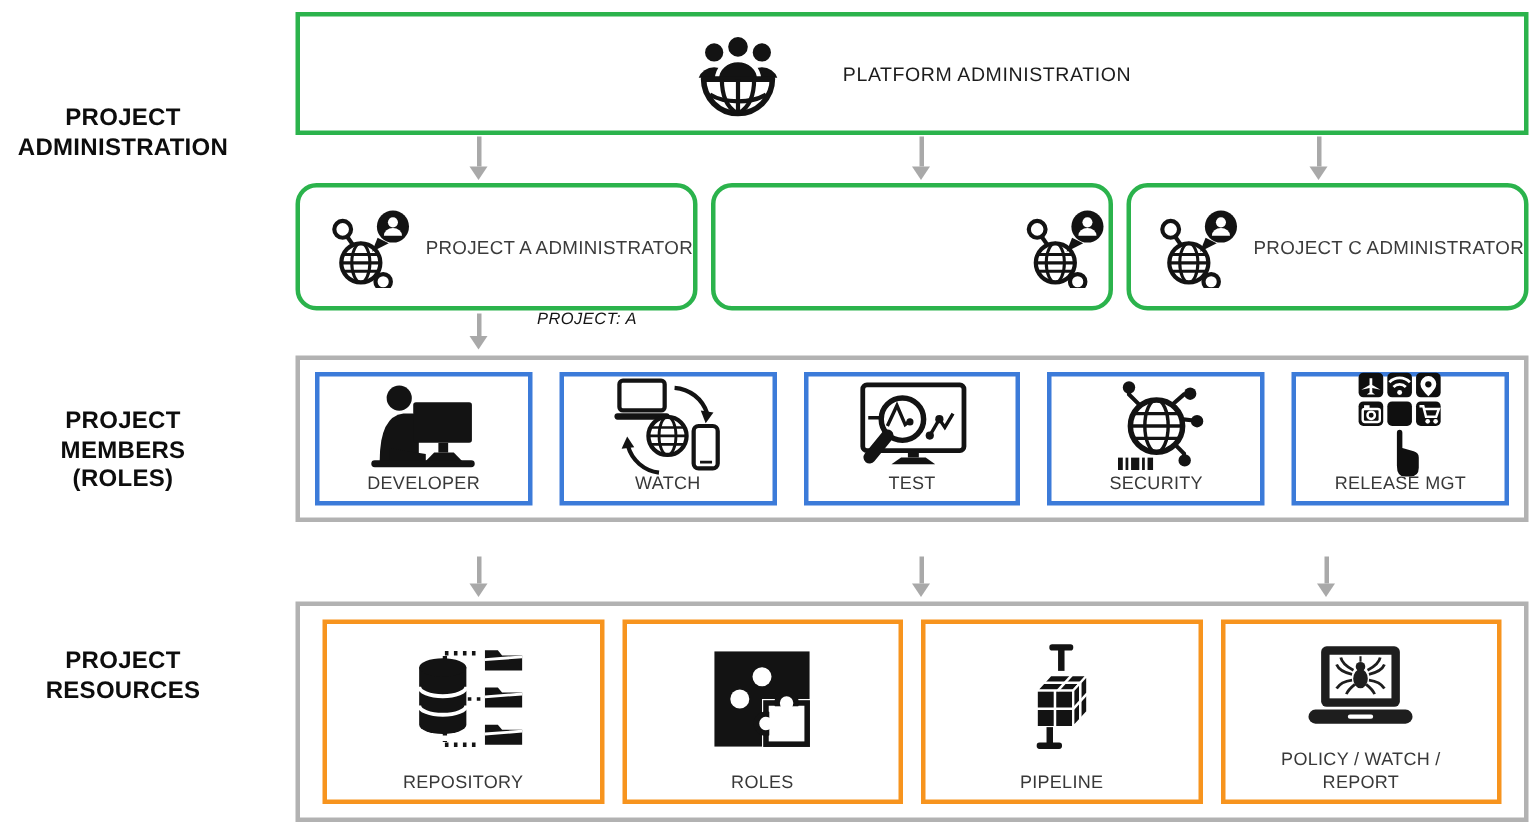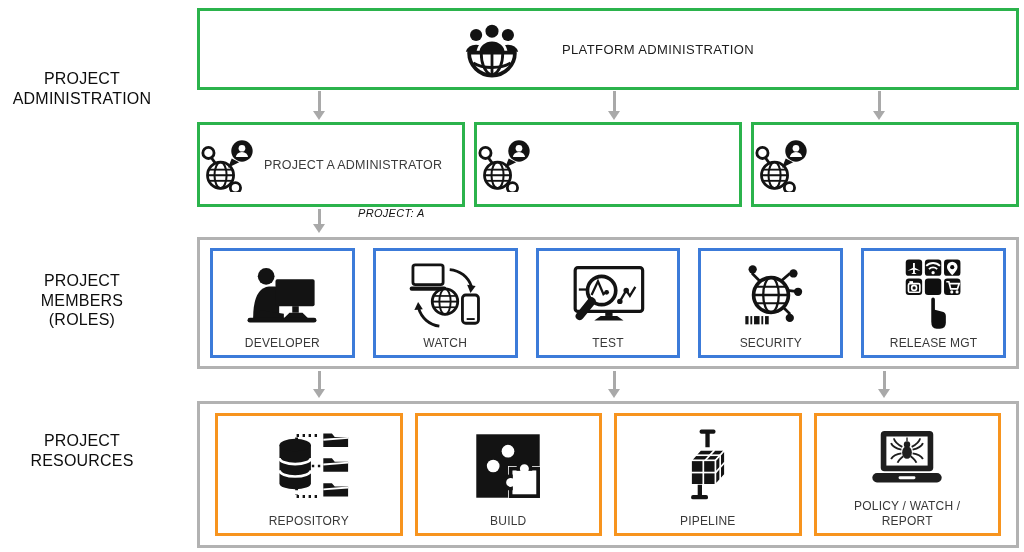--- a/index.html
+++ b/index.html
@@ -1,34 +1,34 @@
 <!DOCTYPE html>
 <html style="--green: #2bb34c; --blue: #3c7bd9; --orange: #f7941e; --container-border: #b2b2b2; --arrow: #a9a9a9;"><head>
 <meta charset="utf-8">
 <style>
   html,body{margin:0;padding:0;background:#fff;}
   .canvas{position:relative;width:1024px;height:552px;background:#fff;overflow:hidden;
           font-family:"Liberation Sans",sans-serif;}
-  .side-label{position:absolute;font-weight:normal;font-size:16px;line-height:1.22;text-align:center;
+  .side-label{position:absolute;font-weight:bold;font-size:16px;line-height:1.22;text-align:center;
               color:#0d0d0d;white-space:pre-line;letter-spacing:.2px;}
   .box{box-sizing:border-box;background:#fff;}
   .green-border{border:3px solid var(--green,#2bb34c);}
   .platform-box{position:absolute;left:197px;top:8px;width:822px;height:82px;
                 display:flex;align-items:center;justify-content:center;gap:40px;}
   .platform-label{font-size:13px;color:#1c1c1c;letter-spacing:.4px;}
   .admin-row{position:absolute;left:197px;top:122px;width:822px;height:85px;display:flex;gap:9px;}
-  .admin-box{flex:1;display:flex;align-items:center;justify-content:flex-start;gap:8px;}
+  .admin-box{flex:1;display:flex;align-items:center;justify-content:flex-end;gap:8px;border-radius:14px;}
   .admin-label{font-size:12.5px;color:#3b3b3b;letter-spacing:.2px;}
   .arrow{position:absolute;width:2.5px;background:var(--arrow,#a9a9a9);}
   .arrow::after{content:"";position:absolute;left:50%;transform:translateX(-50%);top:100%;
                 border:6.5px solid transparent;border-top:9px solid var(--arrow,#a9a9a9);}
   .tag{position:absolute;font-style:italic;font-size:11px;color:#141414;letter-spacing:.3px;}
   .group{position:absolute;left:197px;width:822px;border:3px solid var(--container-border,#b2b2b2);
          box-sizing:border-box;display:flex;background:#fff;}
-  .roles-group{top:237px;height:132px;padding:8px 10px;gap:18px;}
+  .roles-group{top:237px;height:111px;padding:8px 10px;gap:18px;}
   .res-group{top:401px;height:147px;padding:9px 15px;gap:12px;}
   .cell{flex:1;box-sizing:border-box;background:#fff;display:flex;flex-direction:column;
         align-items:center;justify-content:flex-end;padding:3px 2px;}
   .role-cell{border:3px solid var(--blue,#3c7bd9);}
   .res-cell{border:3px solid var(--orange,#f7941e);}
   .icon-wrap{flex:1;display:flex;align-items:center;justify-content:center;min-height:0;}
   .cell-label{font-size:12px;color:#383838;text-align:center;line-height:1.2;
               white-space:pre-line;letter-spacing:.2px;padding-bottom:2px;}
 </style>
 </head>
@@ -110,20 +110,21 @@
         <line x1="9.5" y1="46" x2="34.5" y2="46" stroke="#131313" stroke-width="2"></line>
         <line x1="12" y1="21" x2="17" y2="28" stroke="#131313" stroke-width="3"></line>
         <circle cx="9" cy="16" r="6" fill="#fff" stroke="#131313" stroke-width="3"></circle>
         <line x1="32" y1="48" x2="36" y2="52" stroke="#131313" stroke-width="3"></line>
         <circle cx="38" cy="53.5" r="5.5" fill="#fff" stroke="#131313" stroke-width="3"></circle>
         <polygon points="34,22 42,26 30,32" fill="#131313"></polygon>
         <circle cx="45" cy="14" r="11.5" fill="#131313"></circle>
         <circle cx="45" cy="11" r="3.6" fill="#fff"></circle>
         <path d="M38.5 20.5 a6.5 5.5 0 0 1 13 0 z" fill="#fff"></path>
       </svg>
+      <span class="admin-label">PROJECT C ADMINISTRATOR</span>
     </div>
   </div>
 
   <div class="arrow" style="left:318px;top:209px;height:15px;"></div>
   <div class="tag" style="left:358px;top:207px;">PROJECT: A</div>
 
   <div class="group roles-group">
 
     <div class="cell role-cell">
       <div class="icon-wrap">
@@ -276,21 +277,21 @@
           <rect x="35" y="5" width="30" height="30" fill="#131313"></rect>
           <rect x="5" y="35" width="30" height="30" fill="#131313"></rect>
           <circle cx="35" cy="21" r="6" fill="#fff"></circle>
           <circle cx="21" cy="35" r="6" fill="#fff"></circle>
           <rect x="37.5" y="37.5" width="26" height="26" fill="#fff" stroke="#131313" stroke-width="3.5"></rect>
           <circle cx="50.5" cy="37.5" r="6" fill="#fff" stroke="#131313" stroke-width="3.5"></circle>
           <circle cx="37.5" cy="50.5" r="6" fill="#fff" stroke="#131313" stroke-width="3.5"></circle>
           <rect x="39.6" y="39.6" width="21.8" height="21.8" fill="#fff"></rect>
         </svg>
       </div>
-      <div class="cell-label">BUILD</div>
+      <div class="cell-label">ROLES</div>
     </div>
 
     <div class="cell res-cell">
       <div class="icon-wrap">
         <svg width="60" height="80" viewBox="0 0 64 84">
           <rect x="23" y="3" width="17" height="4.5" rx="2" fill="#131313"></rect>
           <rect x="29.2" y="6" width="4.6" height="16" fill="#131313"></rect>
           <polygon points="14,36 24,25 50,25 40,36" fill="#131313" stroke="#fff" stroke-width="1.6"></polygon>
           <rect x="14" y="36" width="26" height="26" fill="#131313" stroke="#fff" stroke-width="1.6"></rect>
           <polygon points="40,36 50,25 50,51 40,62" fill="#131313" stroke="#fff" stroke-width="1.6"></polygon>

